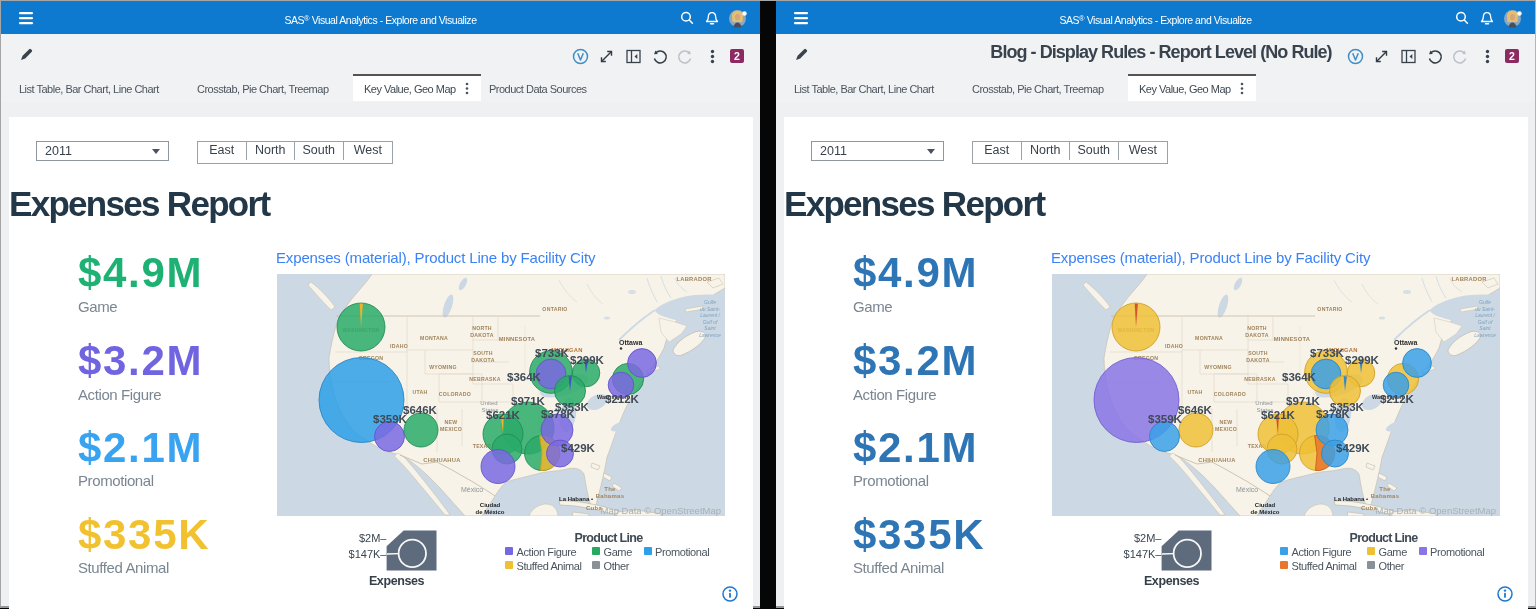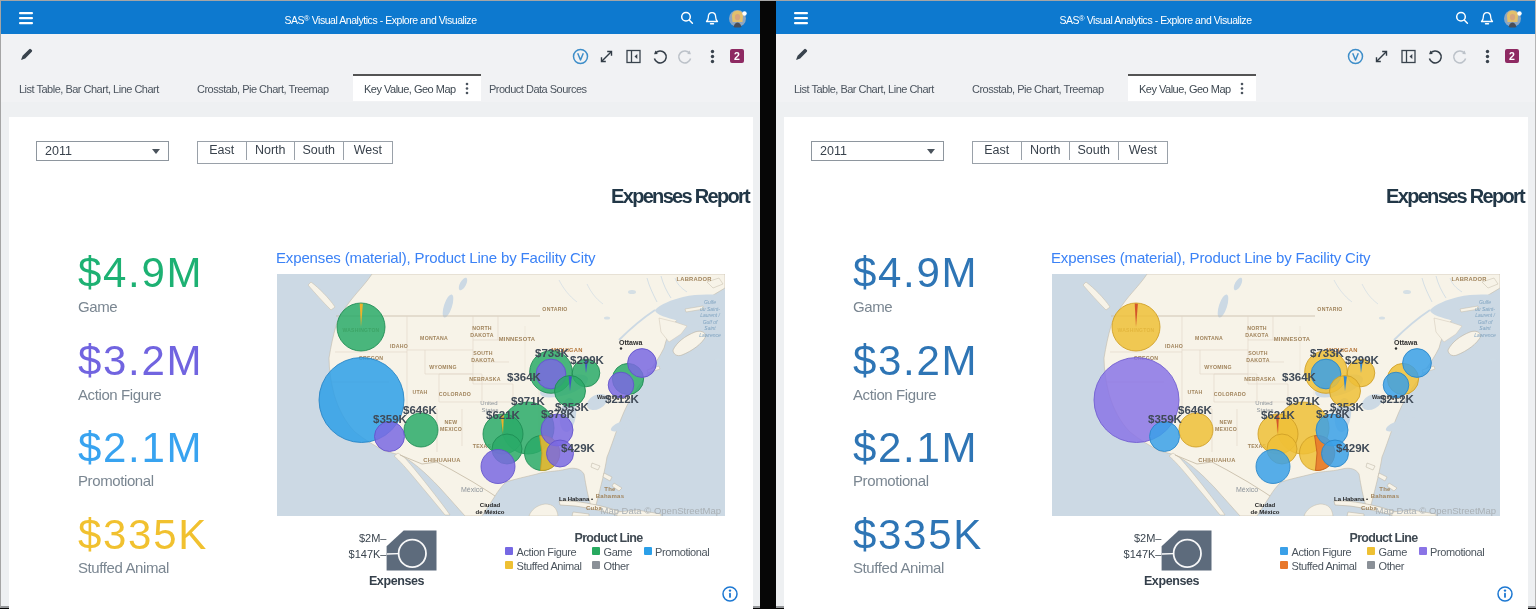--- a/index.html
+++ b/index.html
@@ -20,23 +20,23 @@
 .tabtxt.active{color:#3f4952;z-index:3}
 .activetab{position:absolute;left:351.5px;top:1px;width:128px;height:27px;background:#fff;
 border-top:2px solid #545454;z-index:2}
 .canvas{position:absolute;left:8px;top:116px;width:744px;height:498px;background:#fff}
 .dd{position:absolute;left:27px;top:24px;width:133px;height:19.5px;background:#fff;
 border:1px solid #8e969e;font-size:12.5px;color:#39424c;line-height:18px;padding-left:8px}
 .btngrp{position:absolute;left:188px;top:24px;height:23px;display:flex;border:1px solid #9aa1a9;background:#fff}
 .btngrp div{width:48.5px;height:17.5px;line-height:17.5px;text-align:center;font-size:12.5px;color:#39424c;
 border-right:1px solid #9aa1a9}
 .btngrp div:last-child{border-right:none}
-.bigtitle{position:absolute;left:0;width:740px;top:68.5px;text-align:right;font-size:20px;font-weight:700;
+.bigtitle{position:absolute;left:0;width:612px;top:68.5px;text-align:left;font-size:35px;font-weight:700;
 color:#223747;line-height:1;letter-spacing:-1.7px}
-.kval{position:absolute;left:69px;font-size:42px;font-weight:400;line-height:1;letter-spacing:1.7px}
+.kval{position:absolute;left:69px;font-size:42px;font-weight:700;line-height:1;letter-spacing:1.7px}
 .klab{position:absolute;left:69px;font-size:15px;color:#7a8691;line-height:1;letter-spacing:-0.4px}
 .w1 .kv1{color:#1db173}.w1 .kv2{color:#7164e0}.w1 .kv3{color:#38a3f0}.w1 .kv4{color:#f1c12f}
 .w2 .kv1,.w2 .kv2,.w2 .kv3,.w2 .kv4{color:#2e75b5}
 .maptitle{position:absolute;left:267px;top:131.5px;font-size:15px;color:#3b82f6;letter-spacing:-0.15px}
 .bub{fill-opacity:0.85;stroke-width:1;stroke-opacity:0.85}
 .w1 .b-af{fill:#7a68e2;stroke:#6152cb}
 .w1 .b-game{fill:#2aaa68;stroke:#1f8c54}
 .w1 .b-promo{fill:#2d9fe8;stroke:#2383c4}
 .w1 .b-sa{fill:#eeb82e;stroke:#cc9a1f}
 .w1 .sv-sa{fill:#eeb22b}
@@ -326,20 +326,21 @@
         <path d="M3,6 C3,2.5 5.5,0.8 8.5,0.8 C11.5,0.8 14,2.5 14,6 L13.5,12 L3.5,12 Z" fill="#e3c06c"></path>
         <ellipse cx="8.5" cy="7.2" rx="2.6" ry="3.1" fill="#d8a57e"></ellipse>
         <path d="M4.5,17 C5.5,13.5 7,12.5 8.5,12.5 C10,12.5 11.5,13.5 12.5,17 C11.3,17.7 5.7,17.7 4.5,17 Z" fill="#4a4e58"></path>
         <circle cx="15.5" cy="3.5" r="2.2" fill="#fff"></circle>
       </svg>
     </div>
     <div class="toolbar">
       <svg style="position:absolute;left:19px;top:14px" width="13" height="13" viewBox="0 0 13 13">
         <path d="M1,12 L2.6,7.8 L9.2,1.2 A1.2,1.2 0 0 1 10.9,1.2 L11.8,2.1 A1.2,1.2 0 0 1 11.8,3.8 L5.2,10.4 Z" fill="#39434d"></path>
       </svg>
+      <div class="wtitle">Blog - Display Rules - Report Level (No Rule)</div>
       <svg class="ic" style="left:570.5px;top:13.5px" viewBox="0 0 17 17">
         <circle cx="8.5" cy="8.5" r="7" fill="none" stroke="#3e8ec9" stroke-width="1.5"></circle>
         <path d="M5.7,5.2 L8.5,12 L11.3,5.2" fill="none" stroke="#3e8ec9" stroke-width="1.5" stroke-linejoin="round"></path>
       </svg>
       <svg class="ic" style="left:596.5px;top:13.5px" viewBox="0 0 17 17">
         <line x1="3.5" y1="13.5" x2="13.5" y2="3.5" stroke="#323c46" stroke-width="1.4"></line>
         <path d="M9.2,3.5 h4.3 v4.3 M7.8,13.5 h-4.3 v-4.3" fill="none" stroke="#323c46" stroke-width="1.4"></path>
       </svg>
       <svg class="ic" style="left:623.5px;top:13.5px" viewBox="0 0 17 17">
         <rect x="2" y="2.5" width="13" height="12" fill="none" stroke="#39434d" stroke-width="1.3"></rect>

